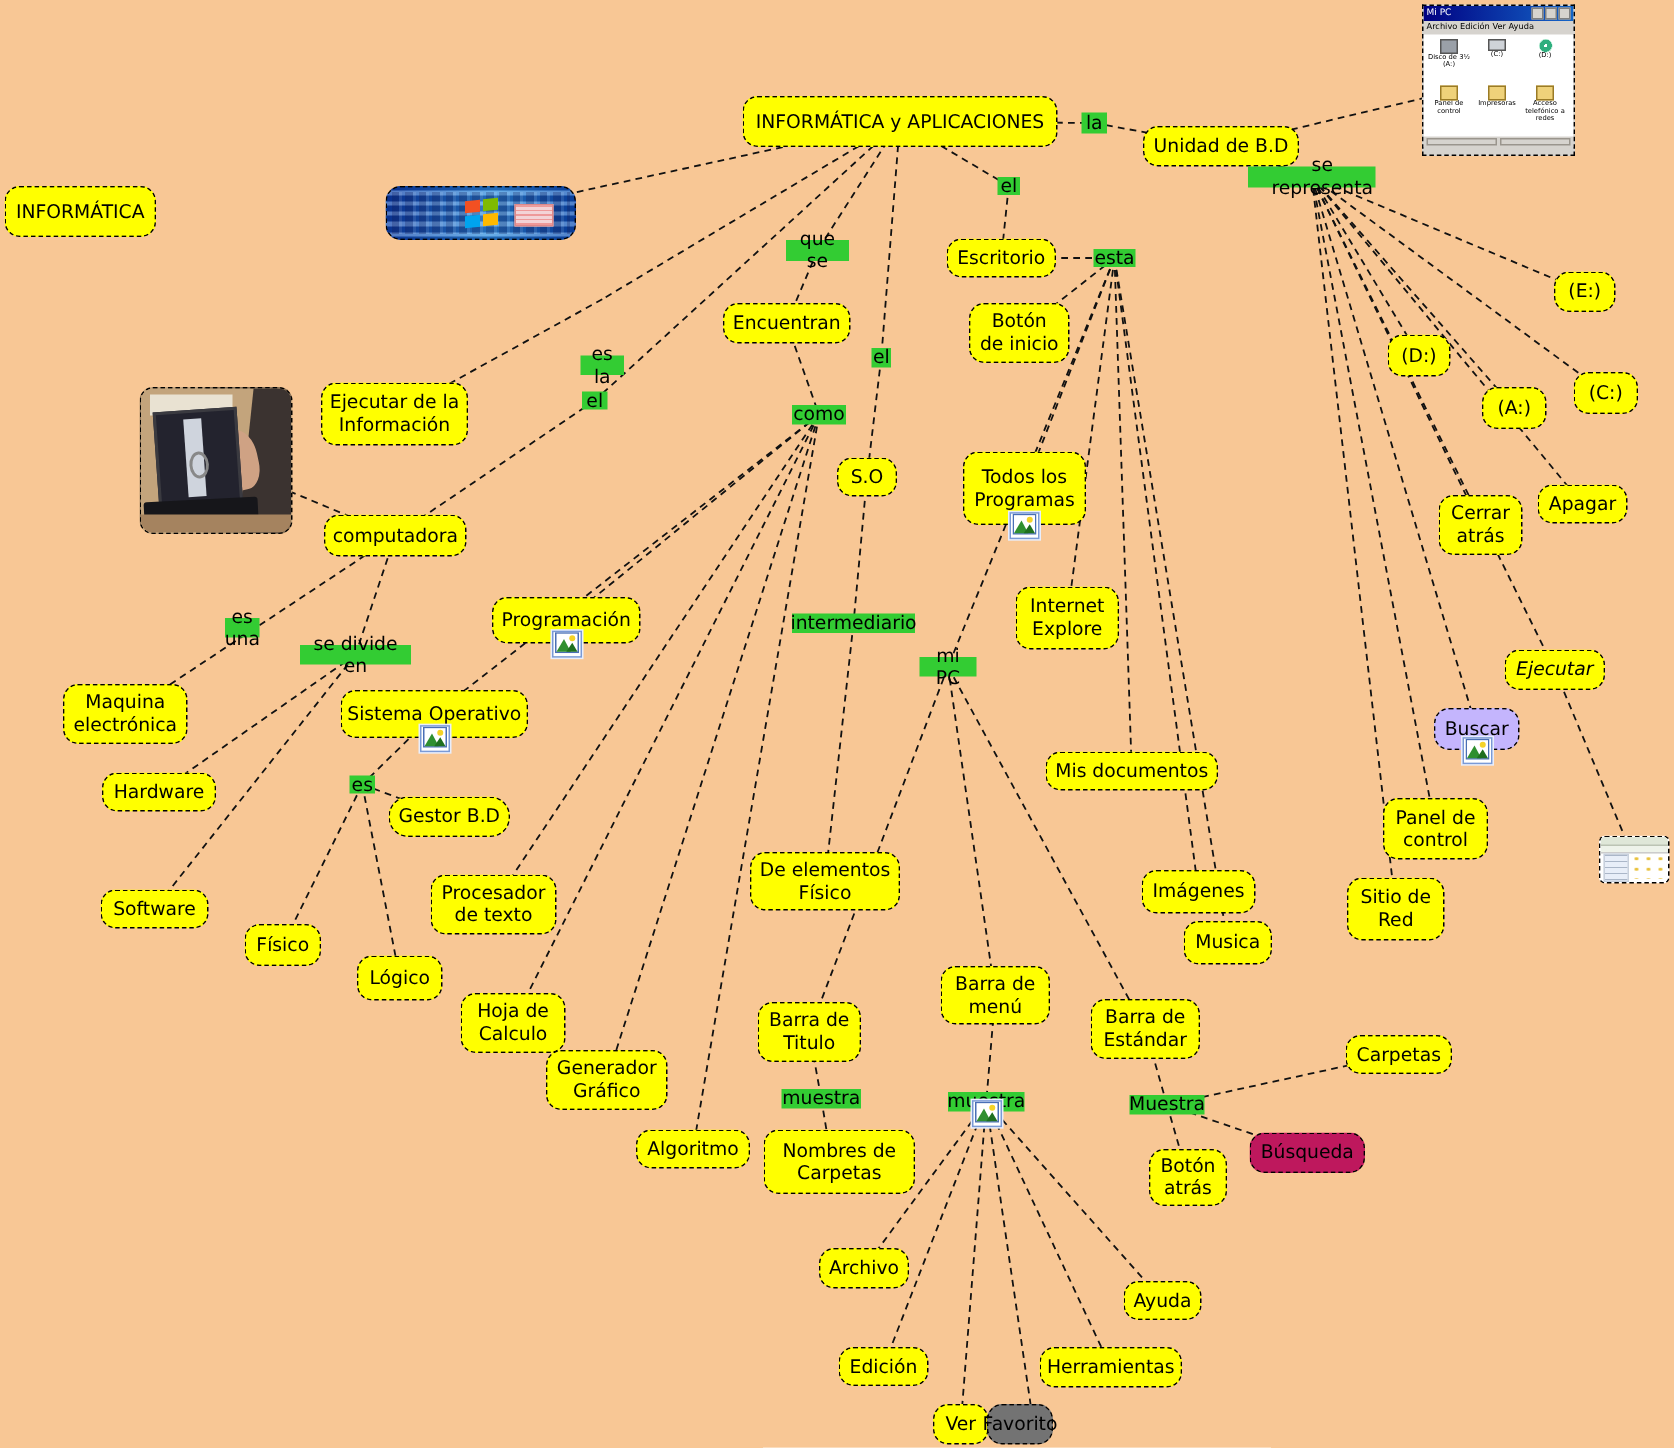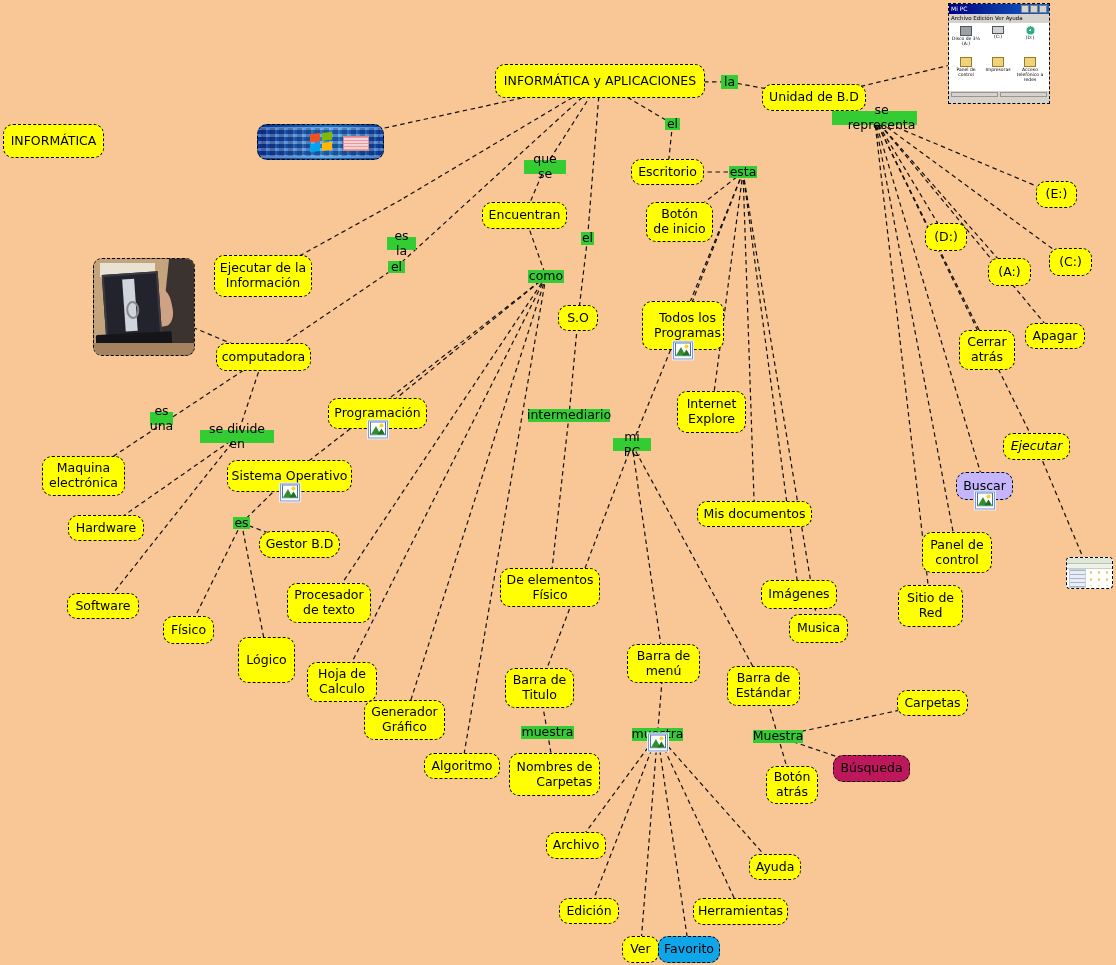--- a/index.html
+++ b/index.html
@@ -261,21 +261,21 @@
       <span class="lbl">Sitio de
 Red</span>
     </div>
     <div class="node concept" style="left: 631px; top: 159px; width: 73px; height: 26px; background: rgb(255, 255, 0);">
       <span class="lbl">Escritorio</span>
     </div>
     <div class="node concept" style="left: 646px; top: 202px; width: 67px; height: 40px; background: rgb(255, 255, 0);">
       <span class="lbl">Botón
 de inicio</span>
     </div>
-    <div class="node concept" style="left: 642px; top: 301px; width: 82px; height: 49px; background: rgb(255, 255, 0); justify-content: flex-end;">
+    <div class="node concept" style="left: 642px; top: 301px; width: 82px; height: 49px; background: rgb(255, 255, 0);">
       <span class="lbl">Todos los
 Programas</span>
   <span class="pic-icon">
     <svg width="16" height="14" viewBox="0 0 16 14" style="display:block;margin:0 auto;">
       <rect x="0.5" y="0.5" width="15" height="13" fill="#ffffff" stroke="#4a6fb5"></rect>
       <circle cx="11.5" cy="4" r="2" fill="#f5d327"></circle>
       <path d="M1 13 L6 4.5 L10.5 13 Z" fill="#2f8f2f"></path>
       <path d="M7.5 13 L11.5 7 L15 13 Z" fill="#1f6f1f"></path>
     </svg>
   </span>
@@ -320,21 +320,21 @@
       <path d="M7.5 13 L11.5 7 L15 13 Z" fill="#1f6f1f"></path>
     </svg>
   </span>
 </div>
     <div class="node concept" style="left: 259px; top: 531px; width: 81px; height: 27px; background: rgb(255, 255, 0); border-radius: 13px;">
       <span class="lbl">Gestor B.D</span>
     </div>
     <div class="node concept" style="left: 163px; top: 616px; width: 51px; height: 28px; background: rgb(255, 255, 0);">
       <span class="lbl">Físico</span>
     </div>
-    <div class="node concept" style="left: 238px; top: 637px; width: 57px; height: 46px; background: rgb(255, 255, 0);">
+    <div class="node concept" style="left: 238px; top: 637px; width: 57px; height: 30px; background: rgb(255, 255, 0);">
       <span class="lbl">Lógico</span>
     </div>
     <div class="node concept" style="left: 287px; top: 583px; width: 84px; height: 40px; background: rgb(255, 255, 0);">
       <span class="lbl">Procesador
 de texto</span>
     </div>
     <div class="node concept" style="left: 307px; top: 662px; width: 70px; height: 40px; background: rgb(255, 255, 0);">
       <span class="lbl">Hoja de
 Calculo</span>
     </div>
@@ -363,21 +363,21 @@
       <span class="lbl">S.O</span>
     </div>
     <div class="node concept" style="left: 500px; top: 568px; width: 100px; height: 39px; background: rgb(255, 255, 0);">
       <span class="lbl">De elementos
 Físico</span>
     </div>
     <div class="node concept" style="left: 505px; top: 668px; width: 69px; height: 40px; background: rgb(255, 255, 0);">
       <span class="lbl">Barra de
 Titulo</span>
     </div>
-    <div class="node concept" style="left: 509px; top: 753px; width: 91px; height: 43px; background: rgb(255, 255, 0); text-align: right;">
+    <div class="node concept" style="left: 509px; top: 753px; width: 101px; height: 43px; background: rgb(255, 255, 0);">
       <span class="lbl">Nombres de
 Carpetas</span>
     </div>
     <div class="node concept" style="left: 627px; top: 644px; width: 73px; height: 39px; background: rgb(255, 255, 0);">
       <span class="lbl">Barra de
 menú</span>
     </div>
     <div class="node concept" style="left: 727px; top: 666px; width: 73px; height: 40px; background: rgb(255, 255, 0);">
       <span class="lbl">Barra de
 Estándar</span>
@@ -394,21 +394,21 @@
     </div>
     <div class="node concept" style="left: 546px; top: 832px; width: 60px; height: 27px; background: rgb(255, 255, 0);">
       <span class="lbl">Archivo</span>
     </div>
     <div class="node concept" style="left: 559px; top: 898px; width: 60px; height: 26px; background: rgb(255, 255, 0);">
       <span class="lbl">Edición</span>
     </div>
     <div class="node concept" style="left: 622px; top: 936px; width: 37px; height: 27px; background: rgb(255, 255, 0);">
       <span class="lbl">Ver</span>
     </div>
-    <div class="node concept" style="left: 658px; top: 936px; width: 62px; height: 27px; background: #0ea5e9;">
+    <div class="node concept" style="left: 658px; top: 936px; width: 44px; height: 27px; background: #737373;">
       <span class="lbl">Favorito</span>
     </div>
     <div class="node concept" style="left: 693px; top: 898px; width: 95px; height: 27px; background: rgb(255, 255, 0);">
       <span class="lbl">Herramientas</span>
     </div>
     <div class="node concept" style="left: 749px; top: 854px; width: 52px; height: 26px; background: rgb(255, 255, 0);">
       <span class="lbl">Ayuda</span>
     </div>
     <div class="node link" style="left: 721px; top: 75px; width: 17px; height: 14px; background: rgb(51, 204, 51);">
       <span class="lbl">la</span>

